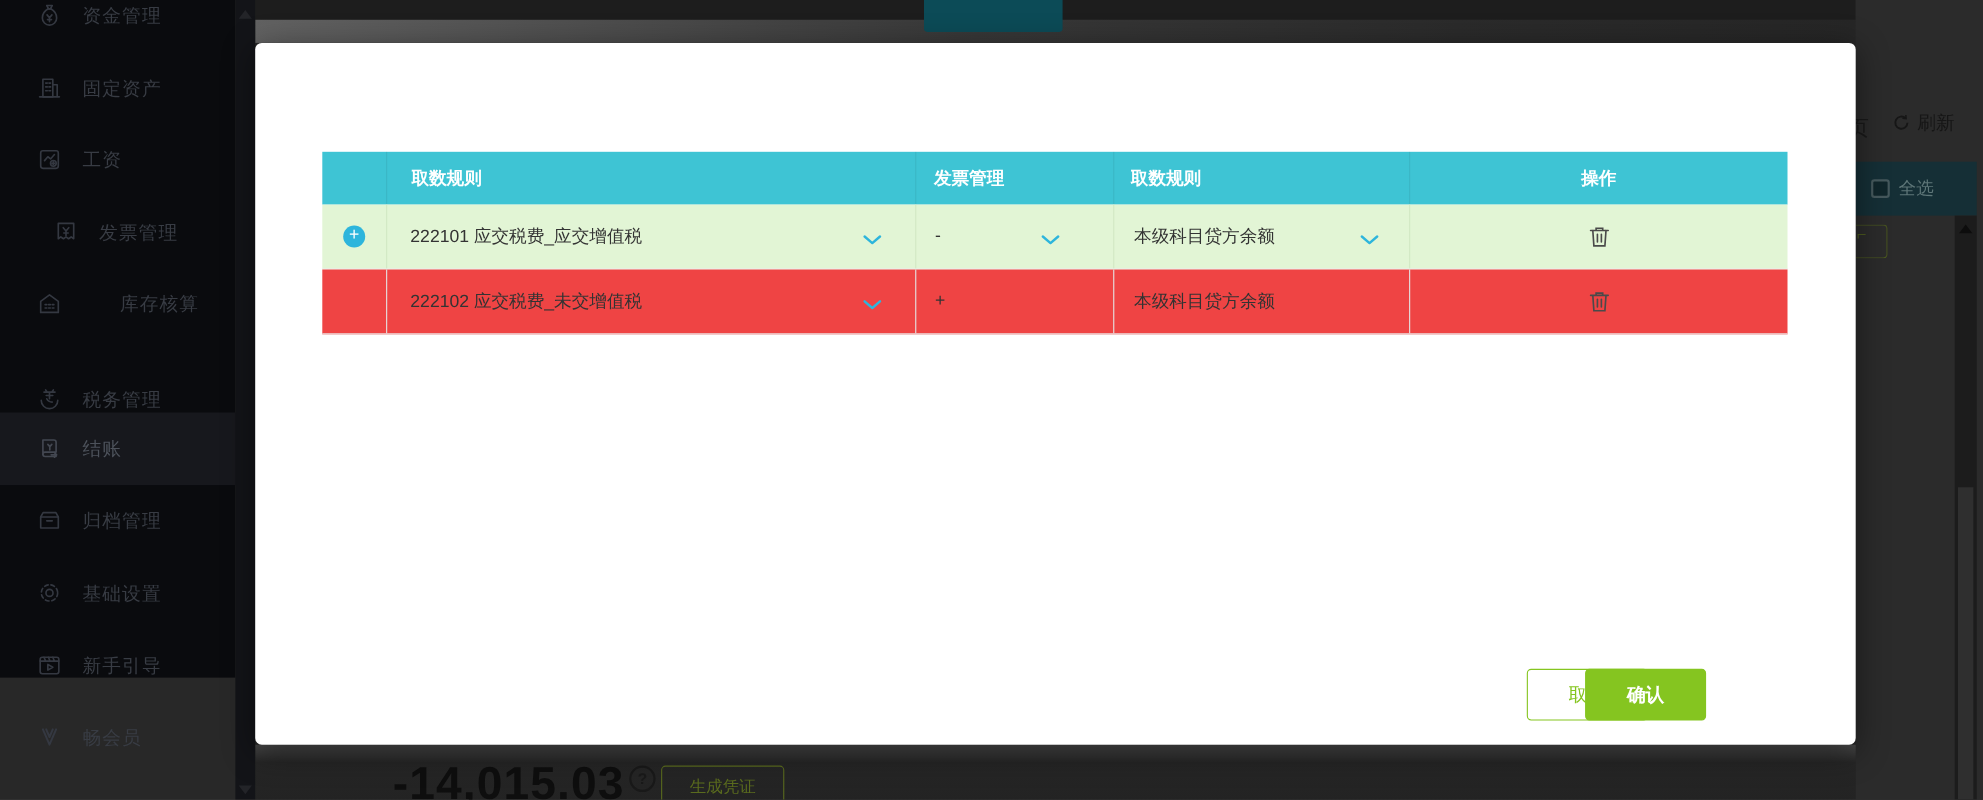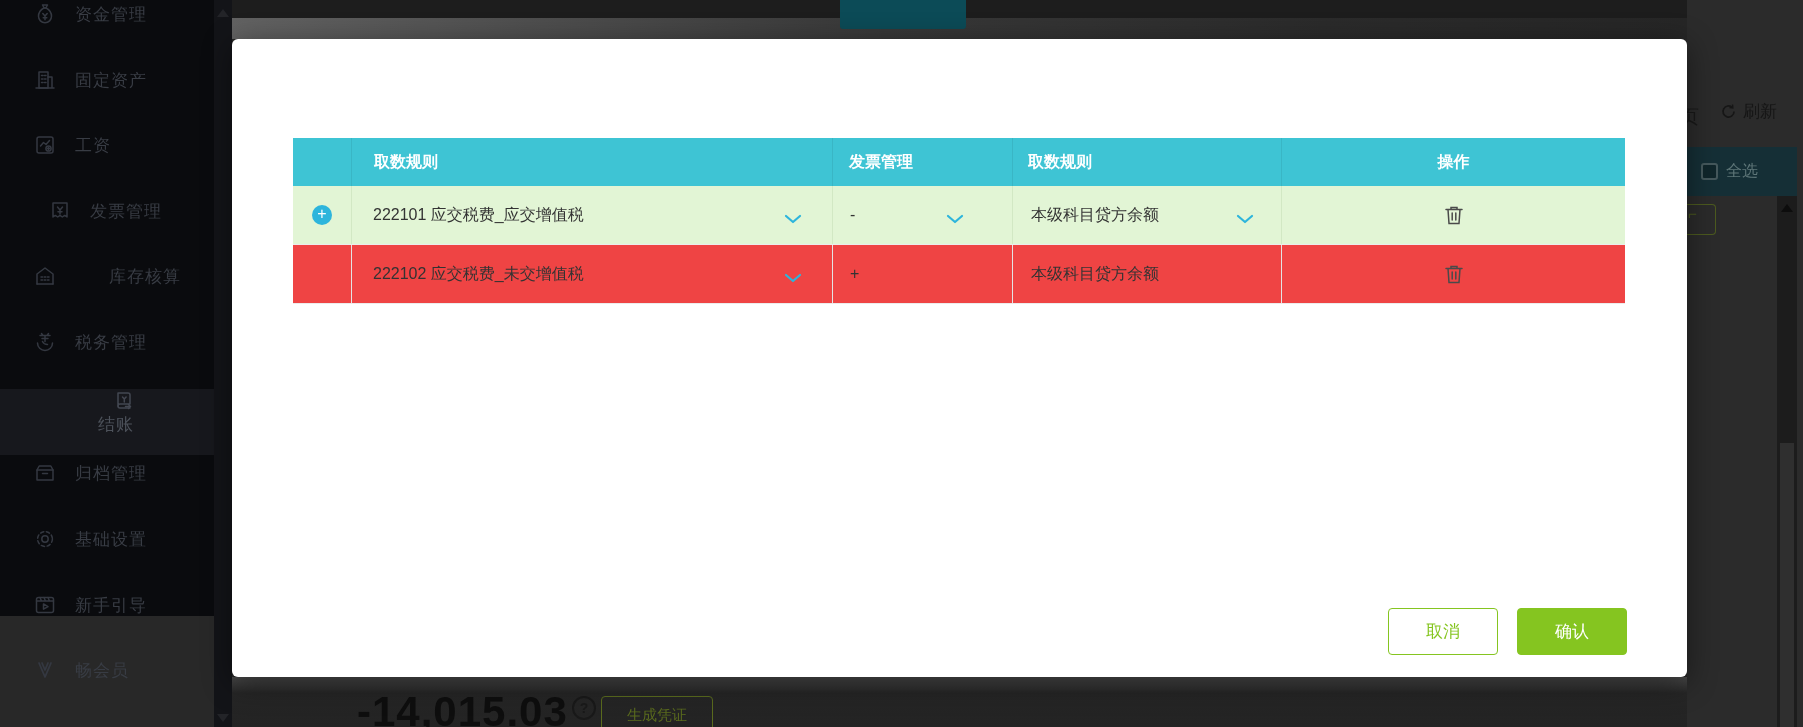--- a/index.html
+++ b/index.html
@@ -77,21 +77,21 @@
   .chev{position:absolute;top:50%;margin-top:-5px;width:18px;height:10px;cursor:pointer;}
   .chev svg{width:18px;height:10px;fill:none;stroke:var(--chev,#2db5dc);stroke-width:2.2;stroke-linecap:round;stroke-linejoin:round;}
   .chev.p1{right:30px;} .chev.p2{right:48px;} .chev.p3{right:27px;}
   .trash{width:22px;height:24px;cursor:pointer;}
   .trash svg{width:22px;height:24px;fill:none;stroke:#4a4a4a;stroke-width:1.5;stroke-linecap:round;}
 
   
   .dlg-btn{position:absolute;top:569px;width:110px;height:47px;border-radius:4px;font-size:17px;
     display:flex;align-items:center;justify-content:center;cursor:pointer;}
   #btn-cancel{left:1156px;background:#fff;border:1px solid var(--green,#85c520);color:var(--green,#85c520);}
-  #btn-confirm{left:1285px;background:var(--green,#85c520);border:1px solid var(--green,#85c520);color:#fff;}
+  #btn-confirm{left:1209px;background:var(--green,#85c520);border:1px solid var(--green,#85c520);color:#fff;font-weight:bold;}
 </style>
 </head>
 <body>
 
 <div id="stage">
 
   <div class="bg" id="top-strip"></div>
   <div class="bg" id="top-band"></div>
   <div class="bg" id="bg-teal-btn"></div>
   <div class="bg" id="right-strip"></div>
@@ -150,28 +150,28 @@
           </svg></span>
         <span class="lbl">发票管理</span>
       </div>
       <div class="side-item" style="top: 243px; gap: 34px;">
         <span class="icon"><svg viewBox="0 0 24 24">
             <path d="M4 20V10l8-6 8 6v10"></path>
             <path d="M4 20h16M8 13h1.5M8 16h1.5M11.2 13h1.6M11.2 16h1.6M14.5 13H16M14.5 16H16"></path>
           </svg></span>
         <span class="lbl">库存核算</span>
       </div>
-      <div class="side-item" style="top: 309px;">
+      <div class="side-item" style="top: 309px; align-items: flex-end;">
         <span class="icon"><svg viewBox="0 0 24 24">
             <path d="M4.5 13a7.5 7.5 0 0 0 15 0"></path>
             <path d="M7 5.5h10M8.5 3.5L10 5.5M15.5 3.5L14 5.5M12 5.5v6M9 8.5h6M9.5 11.5c.8 1.8 3 3 5 3"></path>
           </svg></span>
         <span class="lbl">税务管理</span>
       </div>
-      <div class="side-item active" style="top: 389px; flex-direction: column;">
+      <div class="side-item active" style="top: 375px;">
         <span class="icon"><svg viewBox="0 0 24 24">
             <path d="M6 4h10a2 2 0 0 1 2 2v9H8a2 2 0 0 0-2 2z"></path>
             <path d="M6 17a2 2 0 0 0 2 2h10"></path>
             <path d="M10.5 8l1.8 2 1.8-2M12.3 10v3"></path>
             <path d="M13.5 17.5h5M16.5 15.5l2 2-2 2"></path>
           </svg></span>
         <span class="lbl">结账</span>
       </div>
       <div class="side-item" style="top: 440px;">
         <span class="icon"><svg viewBox="0 0 24 24">

